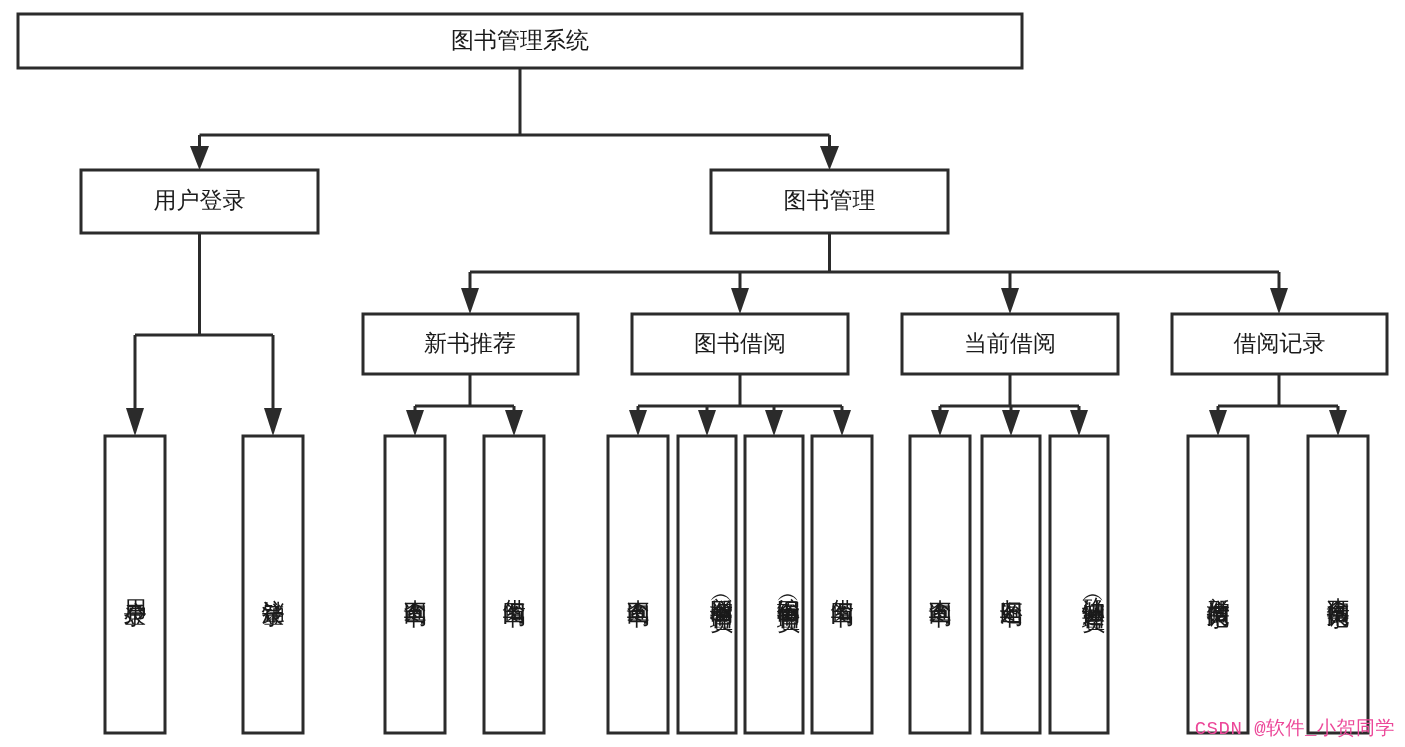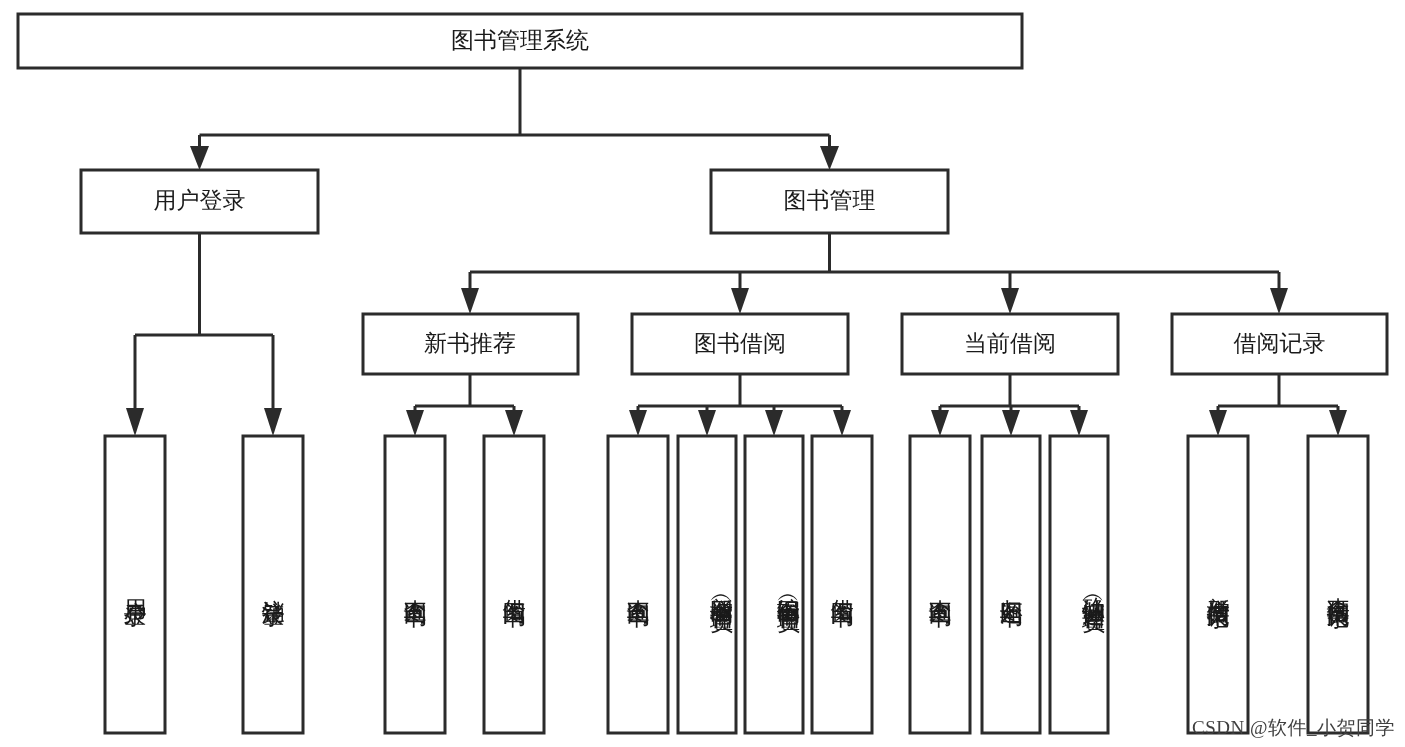--- a/index.html
+++ b/index.html
@@ -46,23 +46,23 @@
     fill: #1a1a1a;
     font-family: "Liberation Sans", "DejaVu Sans", sans-serif;
     font-size: 23px;
     text-anchor: middle;
     dominant-baseline: middle;
   }
   .watermark-text {
     position: absolute;
     right: 10px;
     bottom: 6px;
-    font-family: Liberation Serif, serif;
+    font-family: Liberation Mono, monospace;
     font-size: 19px;
-    color: #404040;
+    color: #ec4899;
     white-space: nowrap;
     letter-spacing: 0.5px;
     pointer-events: none;
   }
 </style>
 </head>
 <body>
 
 <div id="diagram-root">
 

